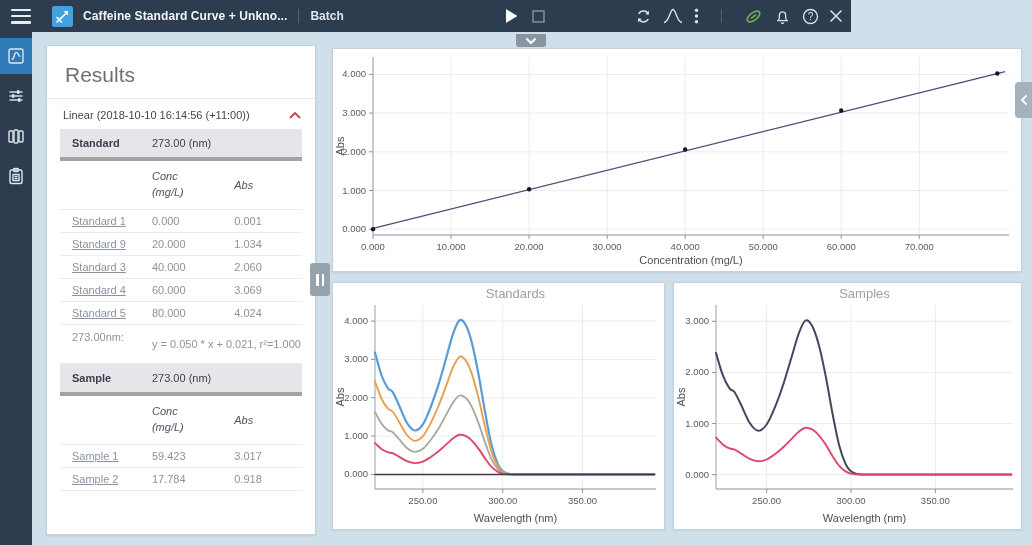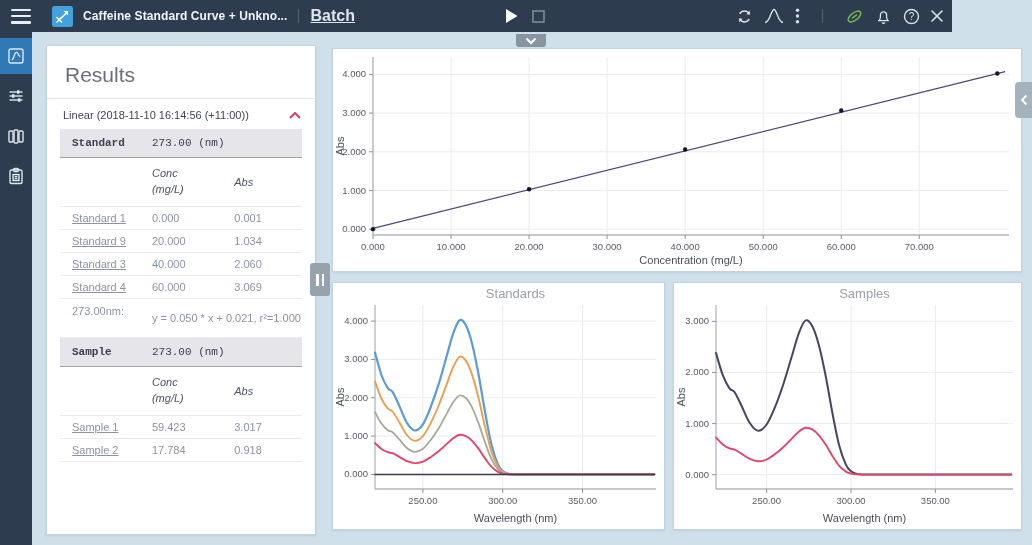--- a/index.html
+++ b/index.html
@@ -1,25 +1,25 @@
 <!DOCTYPE html>
 <html><head>
 <meta charset="utf-8">
 <style>
   * { margin:0; padding:0; box-sizing:border-box; }
   html,body { width:1032px; height:545px; overflow:hidden; font-family:"Liberation Sans", sans-serif; background:#d0e0ea; }
 
   
-  .topbar { position:absolute; left:0; top:0; width:952px; height:32px; background:#2d3c4e; display:flex; align-items:center; z-index:30; }
+  .topbar { position:absolute; left:0; top:0; width:851px; height:32px; background:#2d3c4e; display:flex; align-items:center; z-index:30; }
   .hamburger { margin-left:11px; width:20px; height:15px; display:flex; flex-direction:column; justify-content:space-between; cursor:pointer; }
   .hamburger span { display:block; width:20px; height:2.6px; background:#e8edf2; border-radius:1px; }
   .applogo { margin-left:21px; width:21px; height:21px; background:#45a1dc; border-radius:2.5px; display:flex; align-items:center; justify-content:center; }
   .tb-title { margin-left:10px; color:#f2f5f8; font-size:12px; font-weight:700; letter-spacing:.1px; white-space:nowrap; }
   .tb-divider { width:1px; height:14px; background:#55626f; margin:0 11px; }
-  .tb-context { color:#dfe5eb; font-size:16px; font-weight:700;text-decoration:underline; }
+  .tb-context { color:#dfe5eb; font-size:12px; font-weight:700; }
   .tb-center { position:absolute; left:506px; top:0; height:32px; display:flex; align-items:center; gap:14px; }
   .tb-right { position:absolute; right:9px; top:0; height:32px; display:flex; align-items:center; gap:11px; }
   .tbicon { display:flex; align-items:center; justify-content:center; cursor:pointer; }
 
   
   .sidebar { position:absolute; left:0; top:32px; width:32px; height:513px; background:#2d3c4e; z-index:20; }
   .side-item { position:absolute; left:0; width:32px; height:36px; display:flex; align-items:center; justify-content:center; cursor:pointer; }
   .side-item.active { background:#2f79b6; }
   .side-item svg { stroke:#dfe6ec; fill:none; stroke-width:1.4; }
 
@@ -31,21 +31,21 @@
   .results-panel { left:14px; top:13px; width:270px; height:490px; }
   .results-head { font-size:21px; color:#6b6f76; padding:17px 18px 11px 18px; }
   .results-head-divider { border-bottom:1px solid #e4e7eb; }
   .section-row { display:flex; align-items:center; justify-content:space-between; padding:10px 14px 8px 16px; cursor:pointer; }
   .section-label { font-size:11px; color:#3f4651; }
   .rtable { margin:0 13px; font-size:11px; color:#8b93a1; }
   .trow { display:flex; align-items:center; border-bottom:1px solid #eaebef; }
   .trow .c1 { width:38%; padding:5px 0 5px 12px; }
   .trow .c2 { width:34%; padding:5px 0; }
   .trow .c3 { width:28%; padding:5px 0; }
-  .thead { background:#e6e6ea; border-bottom:1px solid #a3a3a3;font-family:Liberation Mono, monospace; }
+  .thead { background:#e6e6ea; border-bottom:4px solid #a3a3a3; }
   .thead .c1 { font-weight:700; color:#3a414d; padding-top:8px; padding-bottom:8px; }
   .thead .c2 { color:#3a414d; }
   .tsub { color:#4c5563; }
   .tsub .c2 div { line-height:1.45; }
   .tsub { padding:3px 0;font-style:italic; }
   .tdata { color:#8b93a1; }
   .tdata .c1 { color:#8b93a1;text-decoration:underline; }
   .tfit .cwide { flex:1; padding:6px 0; }
   .tfit .c1 { padding-top:6px; padding-bottom:20px; }
 
@@ -184,21 +184,21 @@
     </svg>
   </div>
 </div>
 
 <div class="main">
 
   <div class="panel results-panel">
     <div class="results-head">Results</div>
     <div class="results-head-divider"></div>
     <div class="section-row">
-      <span class="section-label">Linear (2018-11-10 16:14:56 (+11:00))</span>
+      <span class="section-label">Linear (2018-10-10 16:14:56 (+11:00))</span>
       <svg width="12" height="7" viewBox="0 0 12 7">
           <polyline points="1,6 6,1 11,6" fill="none" stroke="#d0445c" stroke-width="2"></polyline>
         </svg>
     </div>
 
     <div class="rtable">
 
       <div class="trow thead">
         <div class="c1">Standard</div>
         <div class="c2">273.00 (nm)</div>
@@ -225,20 +225,25 @@
           </div>
           <div class="trow tdata">
             <div class="c1">Standard 3</div>
             <div class="c2">40.000</div>
             <div class="c3">2.060</div>
           </div>
           <div class="trow tdata">
             <div class="c1">Standard 4</div>
             <div class="c2">60.000</div>
             <div class="c3">3.069</div>
+          </div>
+          <div class="trow tdata">
+            <div class="c1">Standard 5</div>
+            <div class="c2">80.000</div>
+            <div class="c3">4.024</div>
           </div>
         </div>
       <div class="trow tfit">
         <div class="c1">273.00nm:</div>
         <div class="cwide">y = 0.050 * x + 0.021, r²=1.000</div>
       </div>
 
       <div class="trow thead">
         <div class="c1">Sample</div>
         <div class="c2">273.00 (nm)</div>

